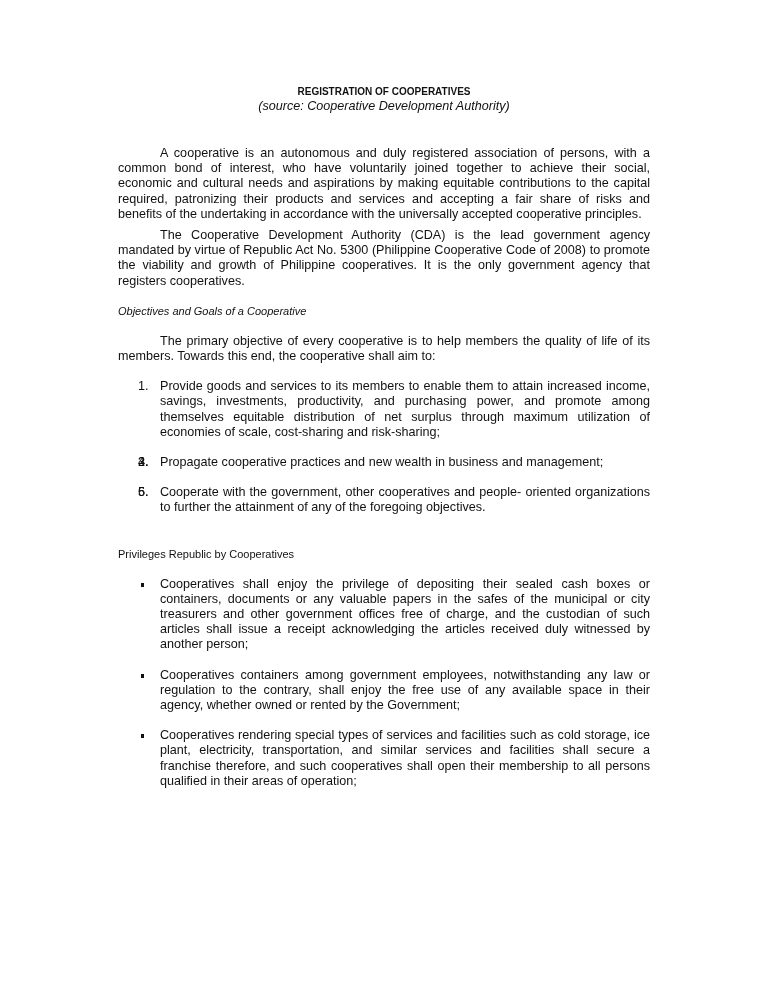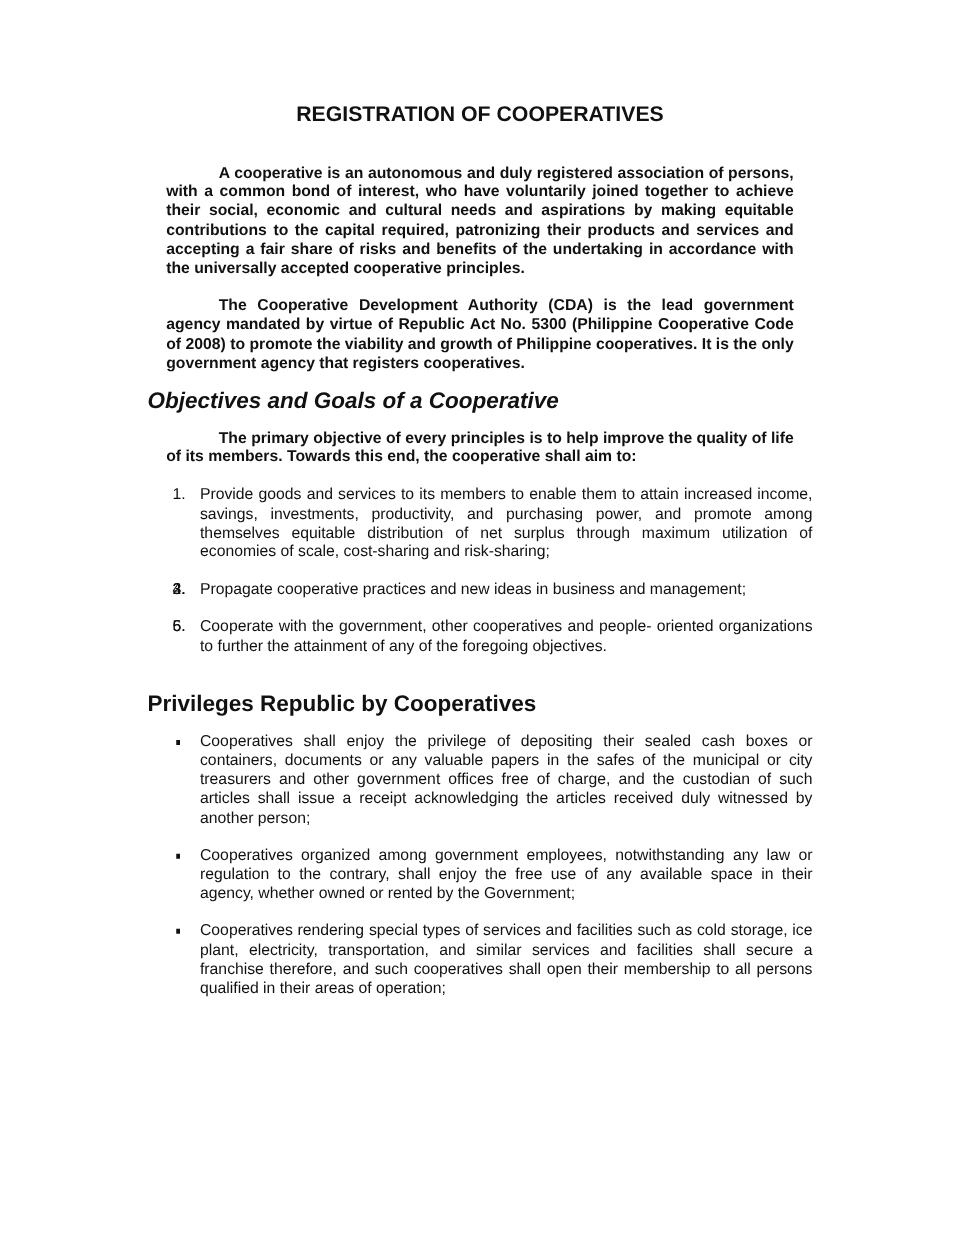--- a/index.html
+++ b/index.html
@@ -5,62 +5,63 @@
   html, body { margin: 0; padding: 0; background: #ffffff; }
   body {
     width: 768px; height: 994px; overflow: hidden;
     font-family: "Liberation Sans", sans-serif;
     color: #111111;
     font-size: 12.6px;
     line-height: 15.2px;
   }
   .page { position: relative; width: 768px; height: 994px; background: #fff; }
   .content { position: absolute; left: 118px; top: 84px; width: 532px; }
-  .title { text-align: center; font-weight: bold; font-size: 17px; line-height: 15px; margin: 0; }
+  .title { text-align: center; font-weight: bold; font-size: 10px; line-height: 15px; margin: 0; }
   .subtitle { text-align: center; font-style: italic; margin: 0; line-height: 15px; }
-  p.body { text-align: justify; text-indent: 42px; margin: 15px; font-weight: bold; }
+  p.body { text-align: justify; text-indent: 42px; margin: 0; }
   .p1 { margin-top: 32px !important; }
   .p2 { margin-top: 6px !important; }
-  h2.sec { font-size: 18px; margin: 15px 0 0 0; font-weight: bold; line-height: 15px; }
+  h2.sec { font-size: 11px; margin: 15px 0 0 0; font-weight: normal; line-height: 15px; }
   h2.sec.italic { font-style: italic; }
   .p3 { margin-top: 15px !important; }
   ol.obj { list-style: none; padding: 0; margin: 15px 0 0 0; }
   ol.obj li, ul.priv li {
     position: relative; padding-left: 42px; text-align: justify; margin: 0 0 15px 0;
   }
   ol.obj li .num { position: absolute; left: 20px; top: 0; }
   ul.priv { list-style: none; padding: 0; margin: 15px 0 0 0; }
   ul.priv li .bullet {
     position: absolute; left: 23px; top: 6px; width: 3px; height: 4px; background: #111;
   }
   .sec2 { margin-top: 31px !important; }
 </style>
 </head>
 <body>
 
 <div class="page">
   <div class="content">
     <p class="title">REGISTRATION OF COOPERATIVES</p>
+    <p class="subtitle">(source: Cooperative Development Authority)</p>
 
     <p class="body p1">A cooperative is an autonomous and duly registered association of persons, with a common bond of interest, who have voluntarily joined together to achieve their social, economic and cultural needs and aspirations by making equitable contributions to the capital required, patronizing their products and services and accepting a fair share of risks and benefits of the undertaking in accordance with the universally accepted cooperative principles.</p>
     <p class="body p2">The Cooperative Development Authority (CDA) is the lead government agency mandated by virtue of Republic Act No. 5300 (Philippine Cooperative Code of 2008) to promote the viability and growth of Philippine cooperatives. It is the only government agency that registers cooperatives.</p>
 
     <h2 class="sec italic">Objectives and Goals of a Cooperative</h2>
-    <p class="body p3">The primary objective of every principles is to help improve the quality of life of its members. Towards this end, the cooperative shall aim to:</p>
+    <p class="body p3">The primary objective of every cooperative is to help members the quality of life of its members. Towards this end, the cooperative shall aim to:</p>
 
     <ol class="obj">
       <li><span class="num">1.</span><span>Provide goods and services to its members to enable them to attain increased income, savings, investments, productivity, and purchasing power, and promote among themselves equitable distribution of net surplus through maximum utilization of economies of scale, cost-sharing and risk-sharing;</span></li>
       <li><span class="num">2.</span></li>
       <li><span class="num">3.</span></li>
-      <li><span class="num">4.</span><span>Propagate cooperative practices and new ideas in business and management;</span></li>
+      <li><span class="num">4.</span><span>Propagate cooperative practices and new wealth in business and management;</span></li>
       <li><span class="num">5.</span></li>
       <li><span class="num">6.</span><span>Cooperate with the government, other cooperatives and people- oriented organizations to further the attainment of any of the foregoing objectives.</span></li>
     </ol>
 
     <h2 class="sec sec2">Privileges Republic by Cooperatives</h2>
 
     <ul class="priv">
       <li><span class="bullet"></span><span>Cooperatives shall enjoy the privilege of depositing their sealed cash boxes or containers, documents or any valuable papers in the safes of the municipal or city treasurers and other government offices free of charge, and the custodian of such articles shall issue a receipt acknowledging the articles received duly witnessed by another person;</span></li>
-      <li><span class="bullet"></span><span>Cooperatives organized among government employees, notwithstanding any law or regulation to the contrary, shall enjoy the free use of any available space in their agency, whether owned or rented by the Government;</span></li>
+      <li><span class="bullet"></span><span>Cooperatives containers among government employees, notwithstanding any law or regulation to the contrary, shall enjoy the free use of any available space in their agency, whether owned or rented by the Government;</span></li>
       <li><span class="bullet"></span><span>Cooperatives rendering special types of services and facilities such as cold storage, ice plant, electricity, transportation, and similar services and facilities shall secure a franchise therefore, and such cooperatives shall open their membership to all persons qualified in their areas of operation;</span></li>
     </ul>
   </div>
 </div>
 
 </body></html>

